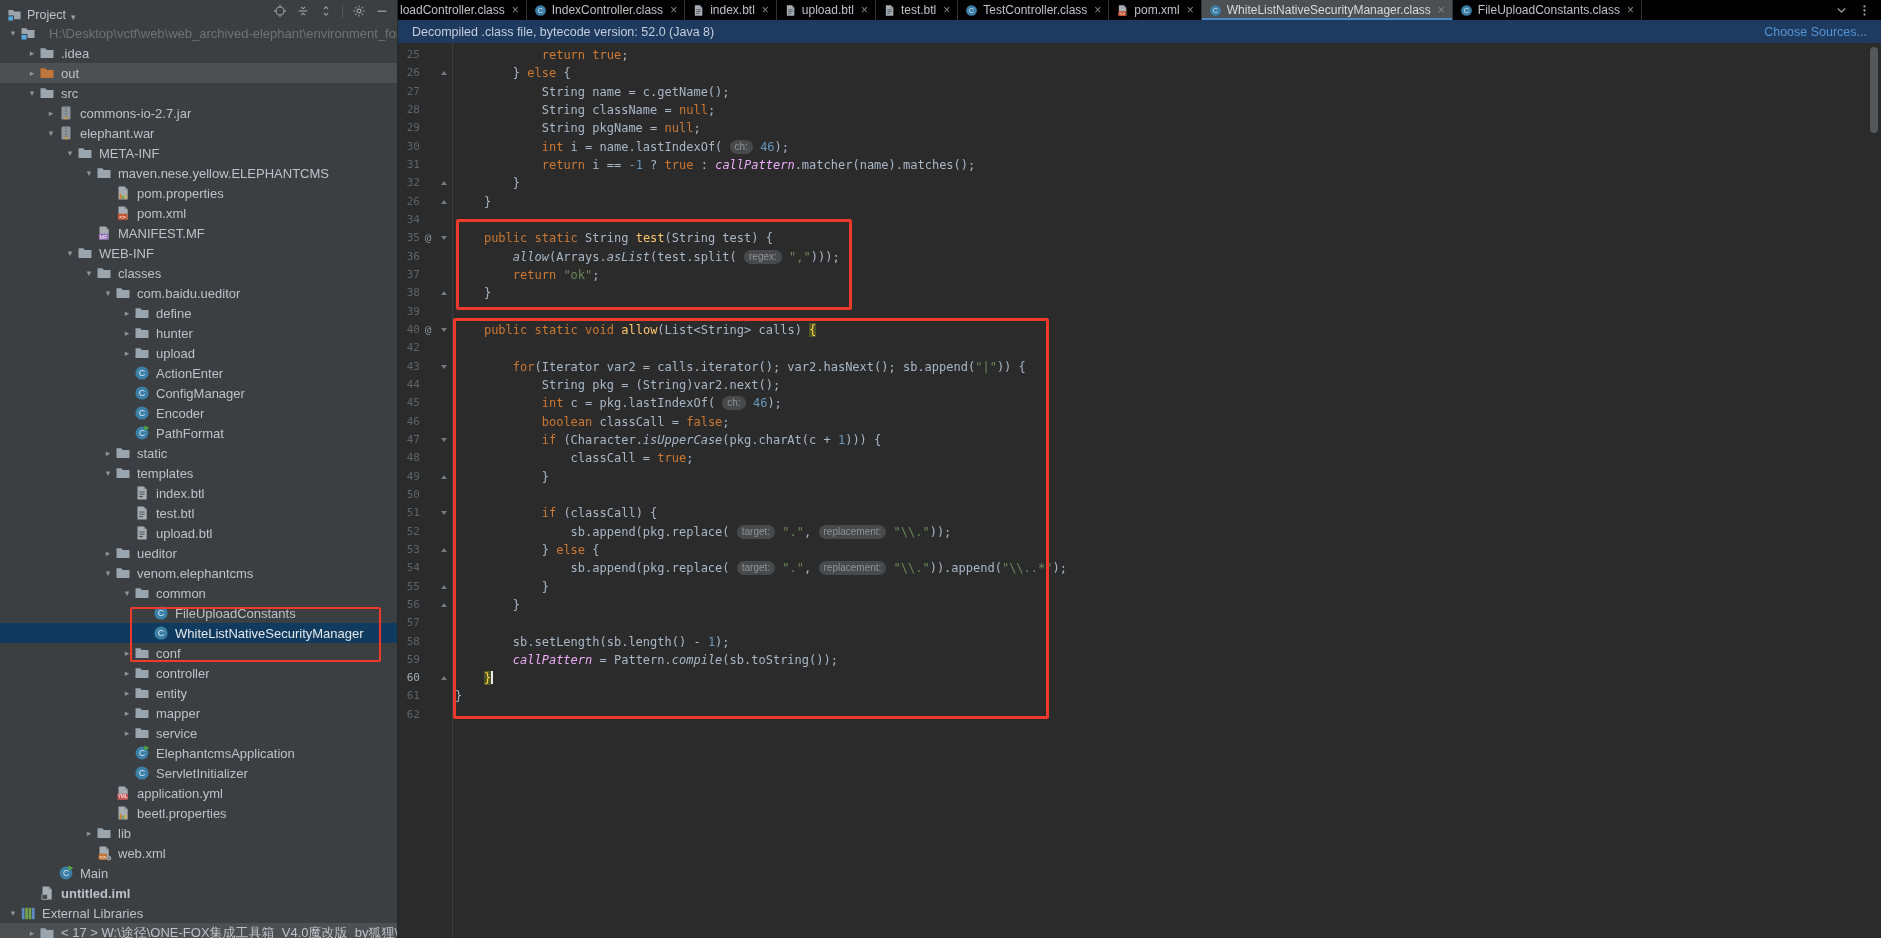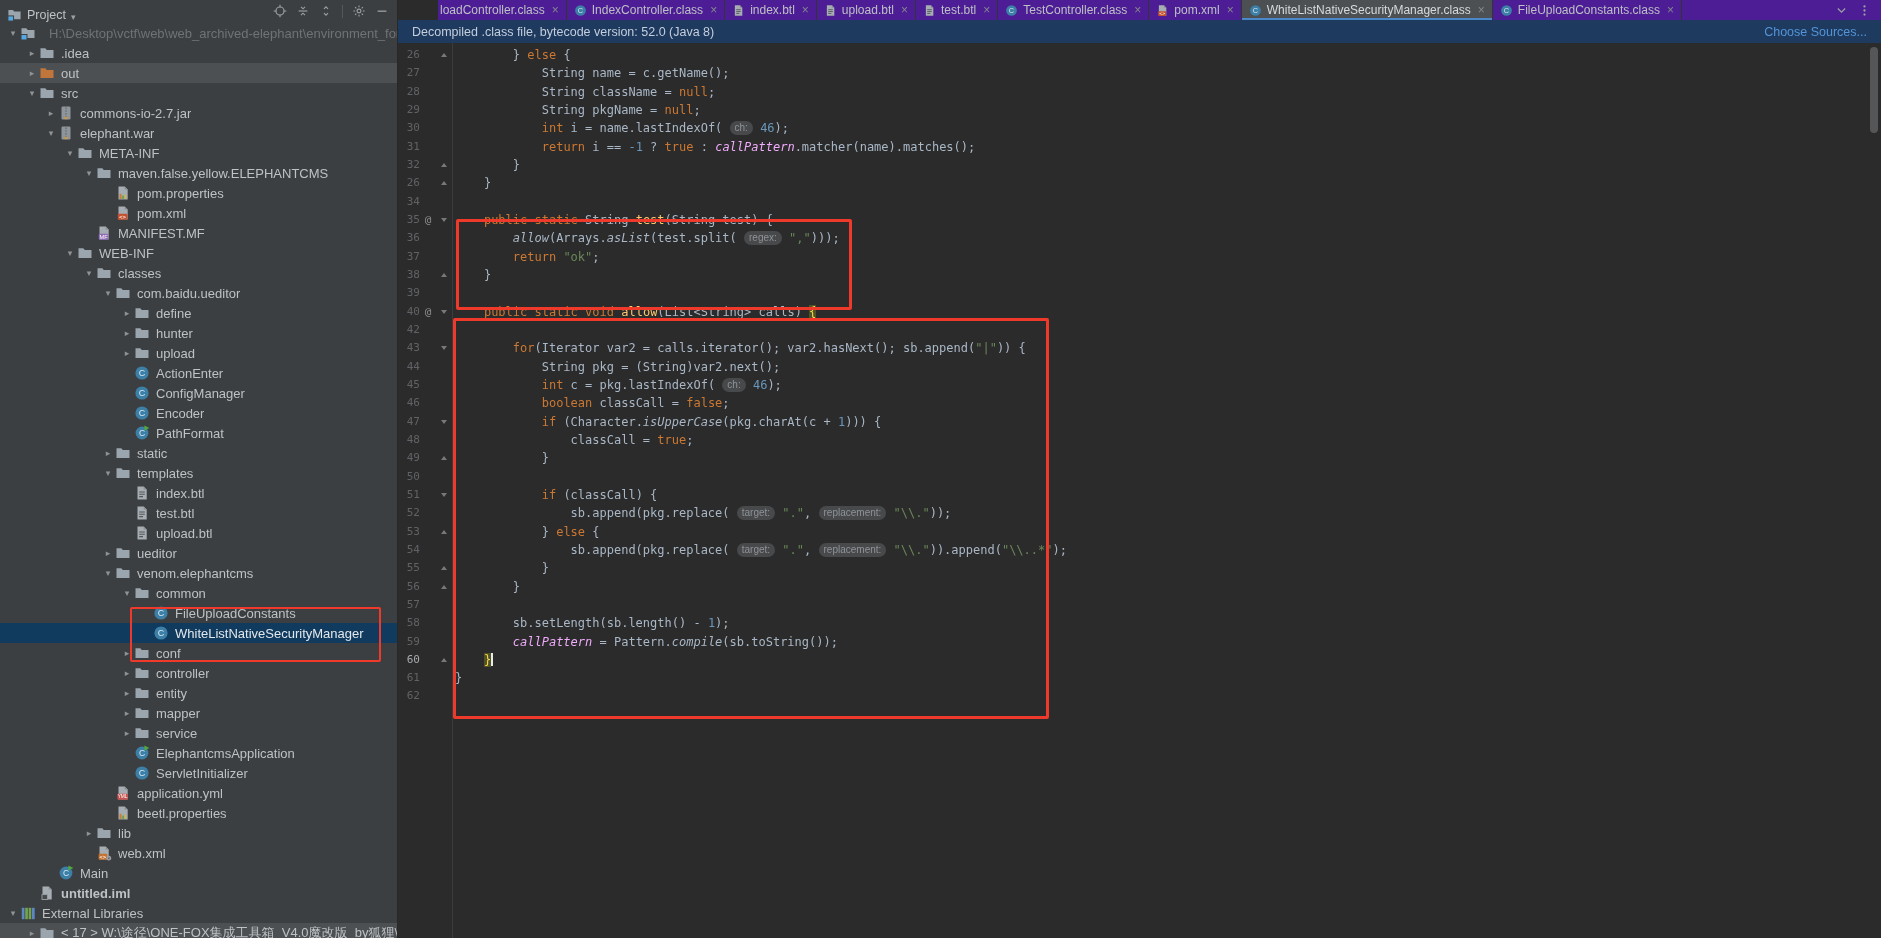--- a/index.html
+++ b/index.html
@@ -20,21 +20,21 @@
   .trow.hov{background:#4c5052;}
   .trow.sel{background:#103a5e;color:#e4e7ea;}
   .tchev{display:inline-block;width:14px;font-size:9px;color:#8f9397;text-align:center;flex:0 0 14px;}
   .trow .ic{flex:0 0 16px;margin-right:6px;}
   .trow .ic svg{width:16px;height:16px;display:block;}
   .tlabel{overflow:hidden;}
   .tlabel.bold{font-weight:bold;color:#d6d9dc;}
   .tpath{color:#6f7376;margin-left:7px;}
   
   .editor{position:absolute;left:398px;top:0;right:0;bottom:0;background:#2b2b2b;}
-  .tabbar{height:20px;display:flex;align-items:stretch;background:#4c1d95;overflow:hidden;margin-left:40px;}
+  .tabbar{height:20px;display:flex;align-items:stretch;background:#000000;overflow:hidden;}
   .tab{display:flex;align-items:center;padding:0 7px;gap:5px;border-right:1px solid #313437;
        color:#bdc0c4;font-size:12px;position:relative;}
   .tab.clipped{padding-left:2px;}
   .tab.active{background:#4c5052;color:#d7dadd;}
   .tab.active::after{content:'';position:absolute;left:0;right:0;bottom:0;height:2.5px;background:#4a88c7;}
   .tab .ic svg{width:13px;height:13px;display:block;}
   .tclose{color:#85888b;font-size:12px;margin-left:2px;}
   .tabctl{margin-left:auto;display:flex;align-items:center;gap:10px;padding:0 10px;}
   .tabctl .ic svg{width:13px;height:13px;display:block;}
   .banner{height:23px;background:#1e3a5e;display:flex;align-items:center;justify-content:space-between;
@@ -186,21 +186,21 @@
           </span>
           <span class="tlabel">META-INF</span>
         </div>
         <div class="trow" style="padding-left: 82px;">
           <span class="tchev">▾</span>
           <span class="ic">
             <svg viewBox="0 0 16 16">
               <path d="M1.5 3.2h4.8l1.5 1.7h6.7v8.1H1.5z" fill="#9aa5ad"></path>
             </svg>
           </span>
-          <span class="tlabel">maven.false.yellow.ELEPHANTCMS</span>
+          <span class="tlabel">maven.nese.yellow.ELEPHANTCMS</span>
         </div>
         <div class="trow" style="padding-left: 101px;">
           <span class="tchev"></span>
           <span class="ic">
             <svg viewBox="0 0 16 16">
               <path d="M3.5 1.5h6.2l3 3v10H3.5z" fill="#a6adb3"></path>
               <path d="M9.7 1.5v3h3z" fill="#878e94"></path>
               <rect x="4.6" y="8.8" width="1.9" height="5.2" fill="#d07f2e"></rect>
               <rect x="7.1" y="10.6" width="1.9" height="3.4" fill="#6aa25c"></rect>
               <rect x="9.6" y="9.7" width="1.9" height="4.3" fill="#c9b458"></rect>
@@ -693,20 +693,26 @@
             </svg>
           </span>
         </div>
       </div>
     <div class="banner">
       <span class="bmsg">Decompiled .class file, bytecode version: 52.0 (Java 8)</span>
       <a class="blink">Choose Sources...</a>
     </div>
     <div class="code" id="code">
         <div class="cl">
+          <span class="ln">25</span>
+          <span class="an"></span>
+          <span class="fd"></span>
+          <span class="ct"><span>            </span><span class="k">return</span><span> </span><span class="k">true</span><span>;</span></span>
+        </div>
+        <div class="cl">
           <span class="ln">26</span>
           <span class="an"></span>
           <span class="fd">
             <span class="tri-u"></span>
           </span>
           <span class="ct"><span>        } </span><span class="k">else</span><span> {</span></span>
         </div>
         <div class="cl">
           <span class="ln">27</span>
           <span class="an"></span>

